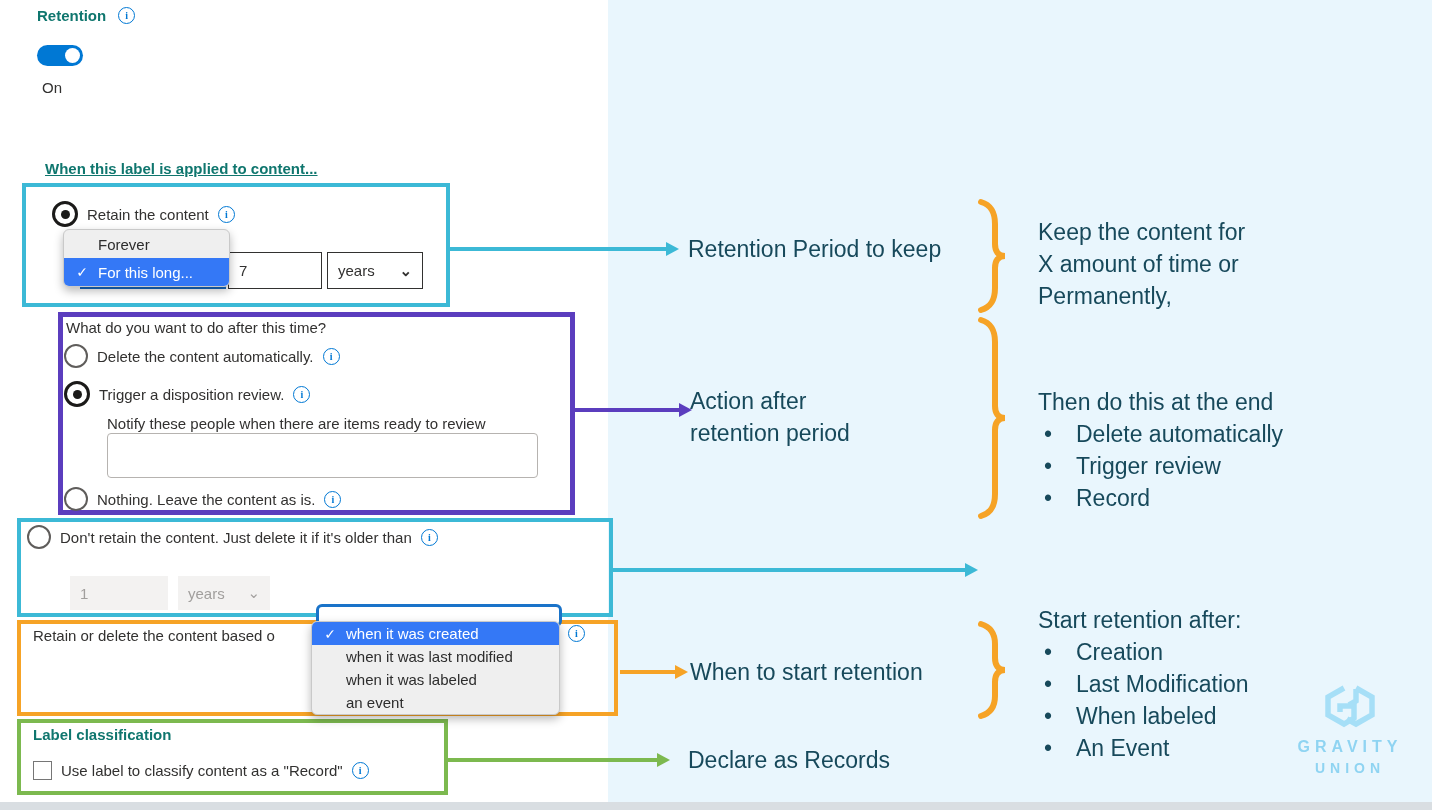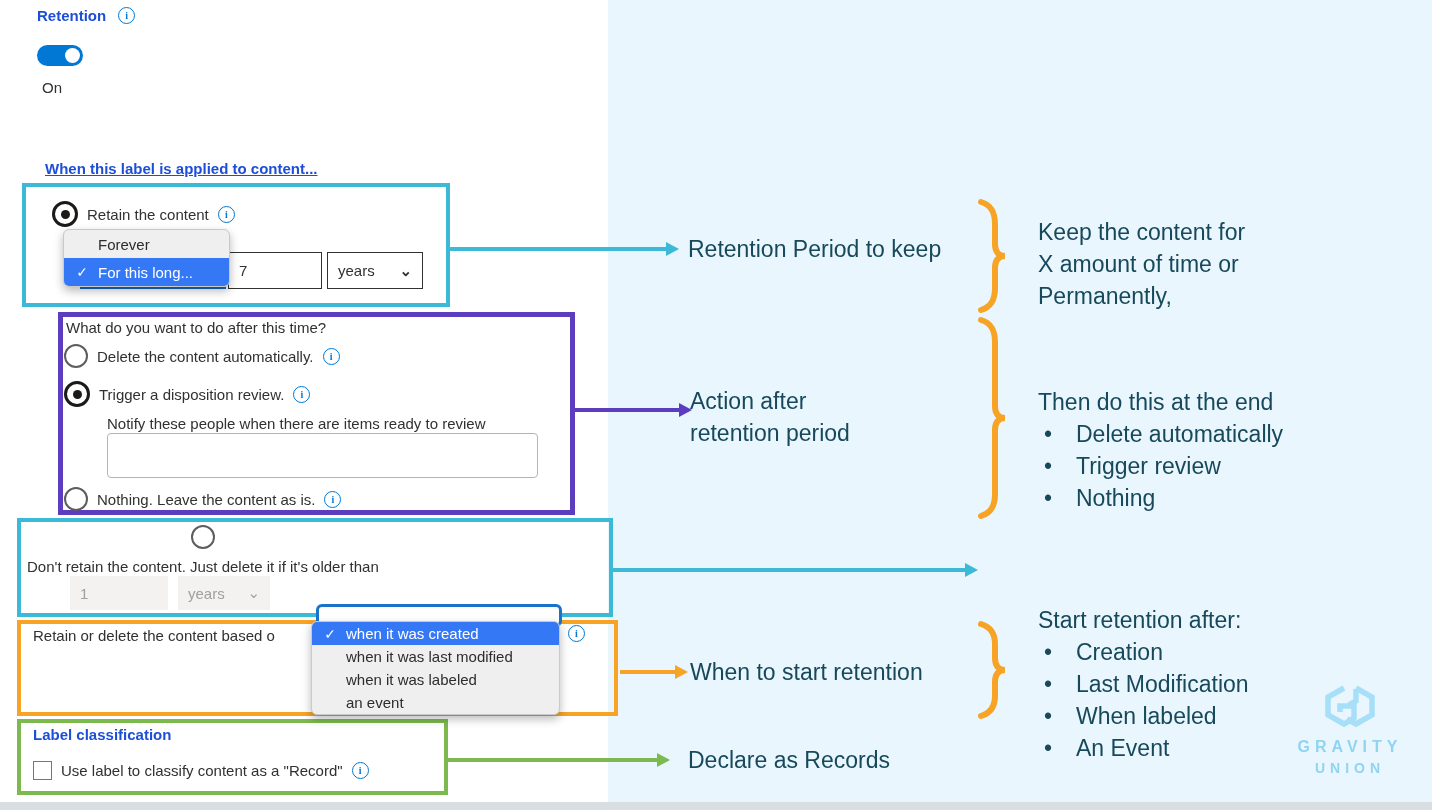--- a/index.html
+++ b/index.html
@@ -4,21 +4,21 @@
 <style>
   html,body{margin:0;padding:0;background:#fff;}
   #canvas{position:relative;width:1432px;height:810px;overflow:hidden;
           font-family:"Liberation Sans",sans-serif;background:#fff;}
   .abs{position:absolute;}
   
   .right-panel{left:608px;top:0;width:824px;height:802px;background:#e9f6fd;}
   .bottom-strip{left:0;top:802px;width:1432px;height:8px;background:#d9dee2;}
   
   .ms{font-size:15px;color:#323130;white-space:nowrap;}
-  .ms-bold{font-weight:bold;color:#1d4ed8;}
+  .ms-bold{font-weight:bold;color:#0f766e;}
   
   .info-i{display:inline-flex;align-items:center;justify-content:center;
           width:15px;height:15px;border:1.6px solid #0078d4;border-radius:50%;
           color:#0078d4;font-size:10px;font-weight:bold;flex:0 0 auto;
           font-family:"Liberation Serif",serif;}
   
   .toggle{width:46px;height:21px;border-radius:11px;background:#0078d4;}
   .knob{position:absolute;right:3px;top:3px;width:15px;height:15px;border-radius:50%;background:#fff;}
   
   .row{display:flex;align-items:center;gap:9px;}
@@ -123,21 +123,21 @@
   <div class="abs notify-box" style="left:107px;top:433px;width:431px;height:45px;">
     <span></span>
   </div>
   <div class="abs row" style="left:64px;top:487px;">
     <span class="radio"></span>
     <span class="ms">Nothing. Leave the content as is.</span>
     <span class="info-i">i</span>
   </div>
 
   <div class="abs obox b-cyan" style="left:17px;top:518px;width:596px;height:99px;"></div>
-  <div class="abs row" style="left:27px;top:525px;flex-direction:column;">
+  <div class="abs row" style="left:27px;top:525px;">
     <span class="radio"></span>
     <span class="ms">Don't retain the content. Just delete it if it's older than</span>
     <span class="info-i">i</span>
   </div>
   <div class="abs field disabled" style="left:70px;top:576px;width:98px;height:34px;">
     <span>1</span>
   </div>
   <div class="abs field disabled" style="left:178px;top:576px;width:92px;height:34px;">
     <span>years</span>
     <span class="chev">⌄</span>
@@ -210,21 +210,21 @@
 
   <div class="abs" style="left:1038px;top:386px;">
     <div class="ann">Then do this at the end</div>
     <div class="ann bul">
         <span>Delete automatically</span>
       </div>
     <div class="ann bul">
         <span>Trigger review</span>
       </div>
     <div class="ann bul">
-        <span>Nothing</span>
+        <span>Record</span>
       </div>
   </div>
 
 
   <div class="abs ann" style="left:690px;top:656px;">When to start retention</div>
 
   <div class="abs" style="left:1038px;top:604px;">
     <div class="ann">Start retention after:</div>
     <div class="ann bul">
         <span>Creation</span>

